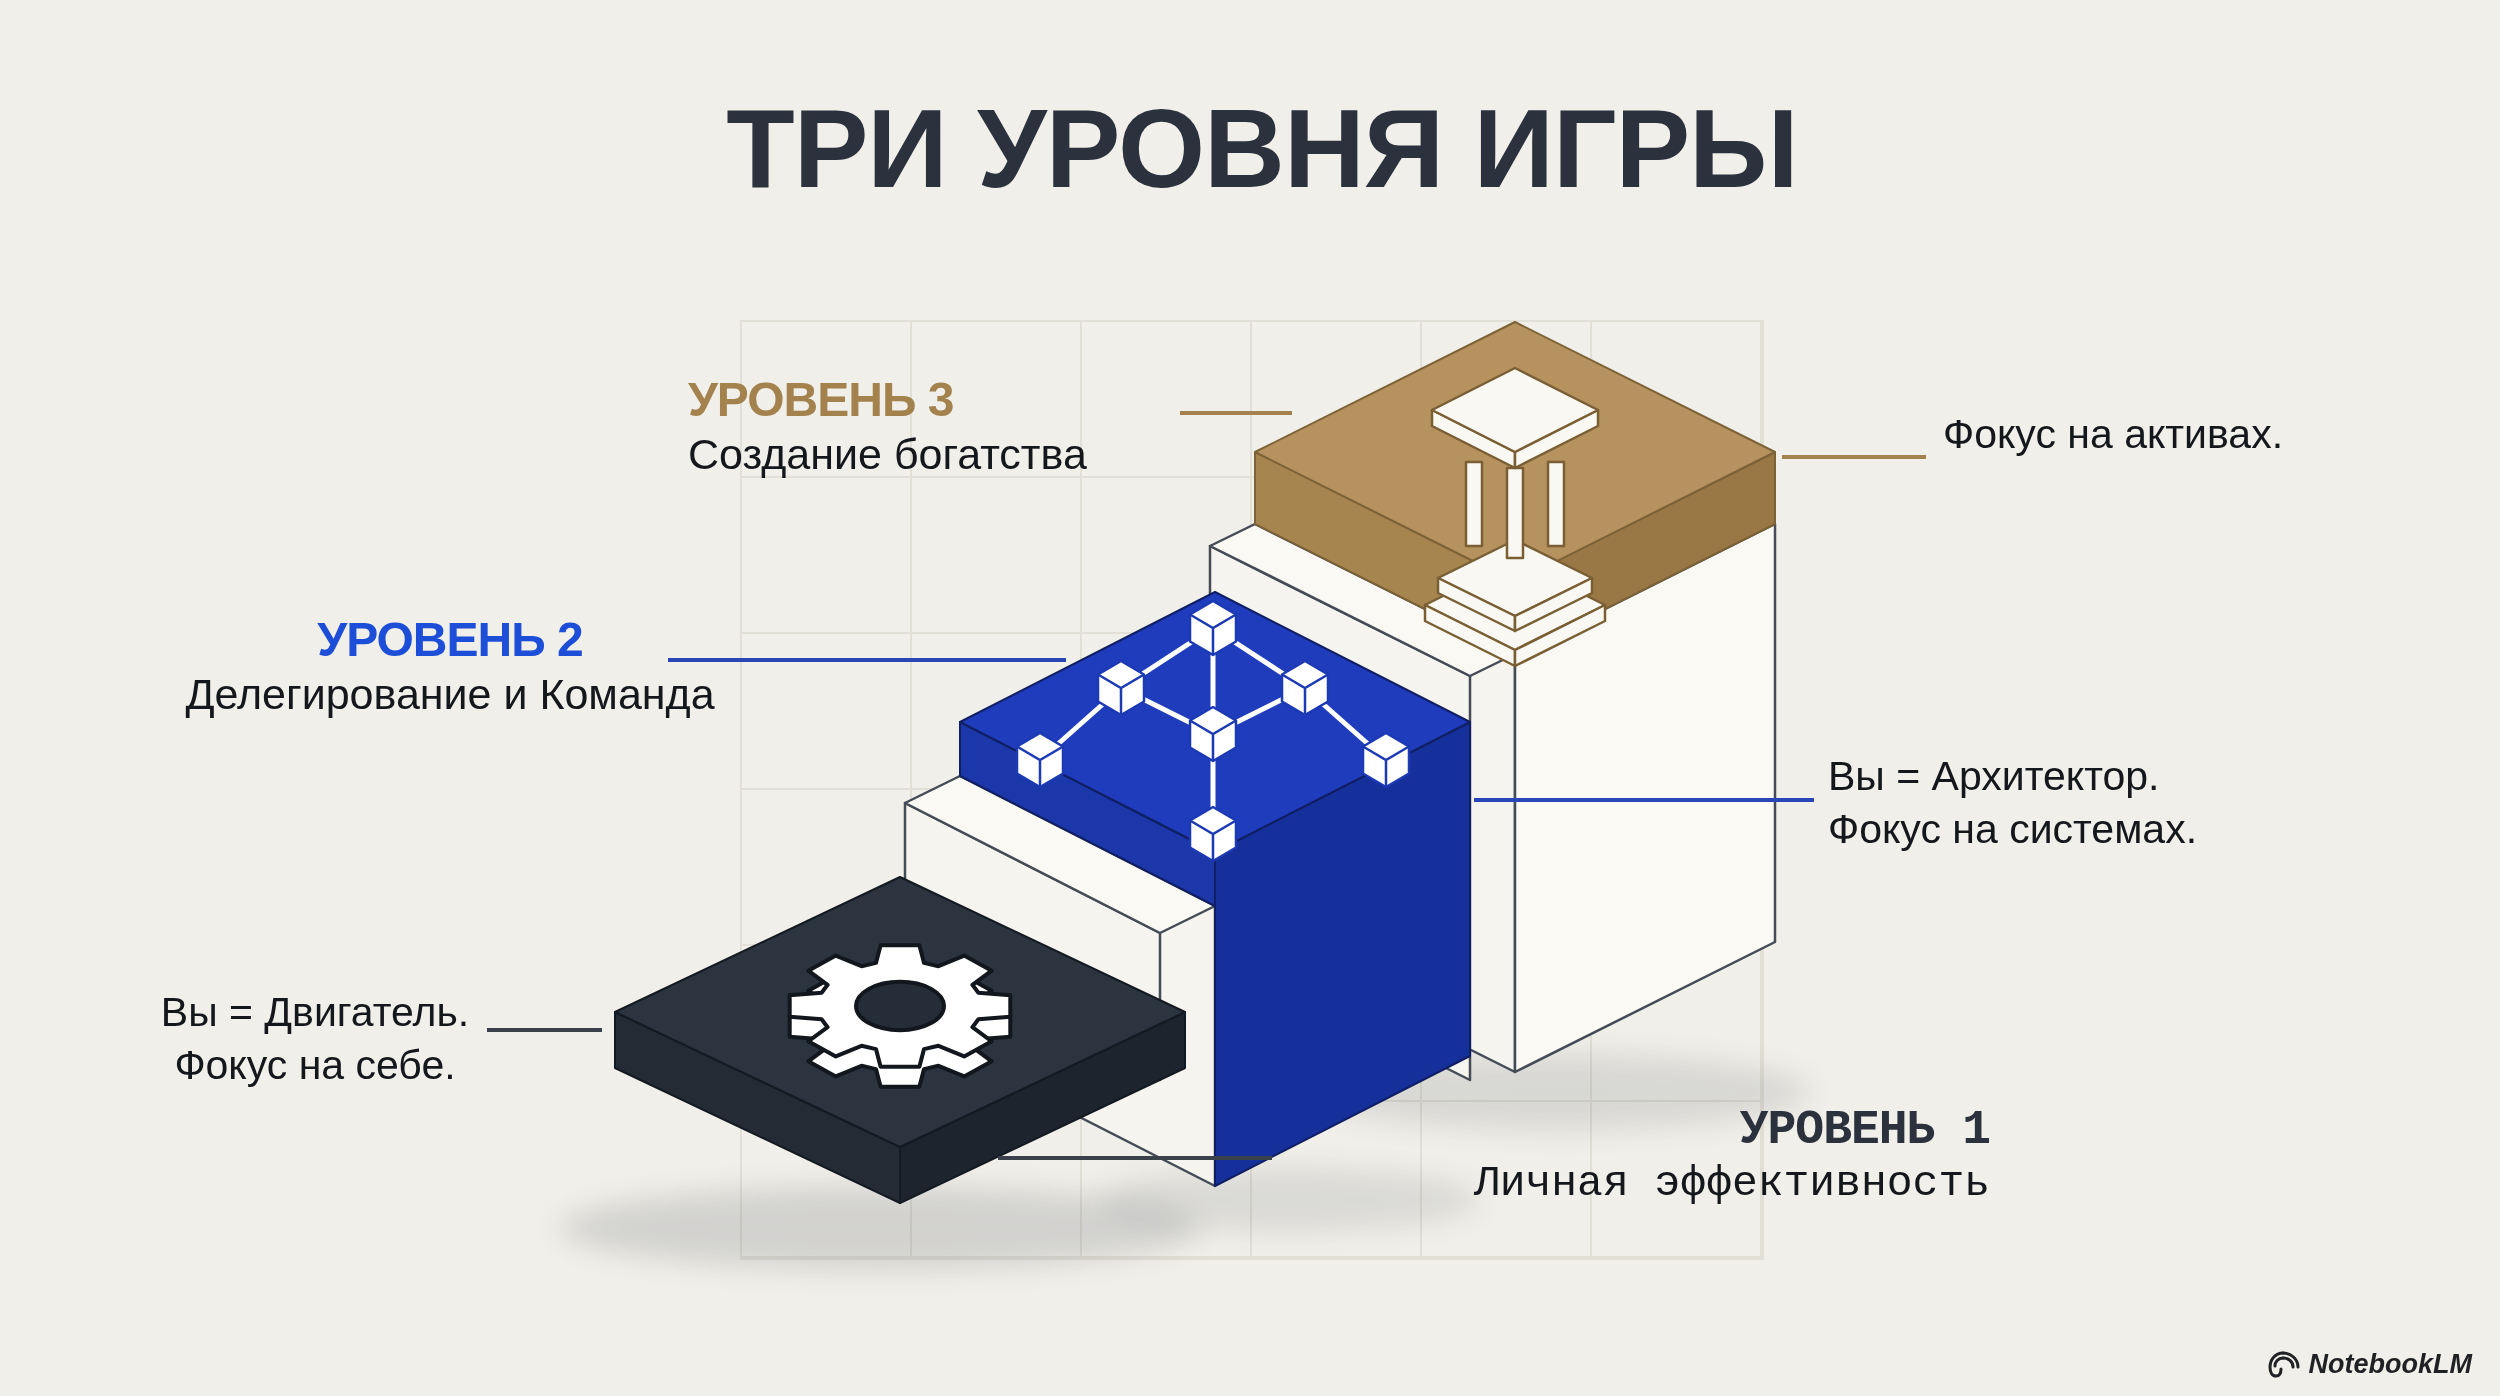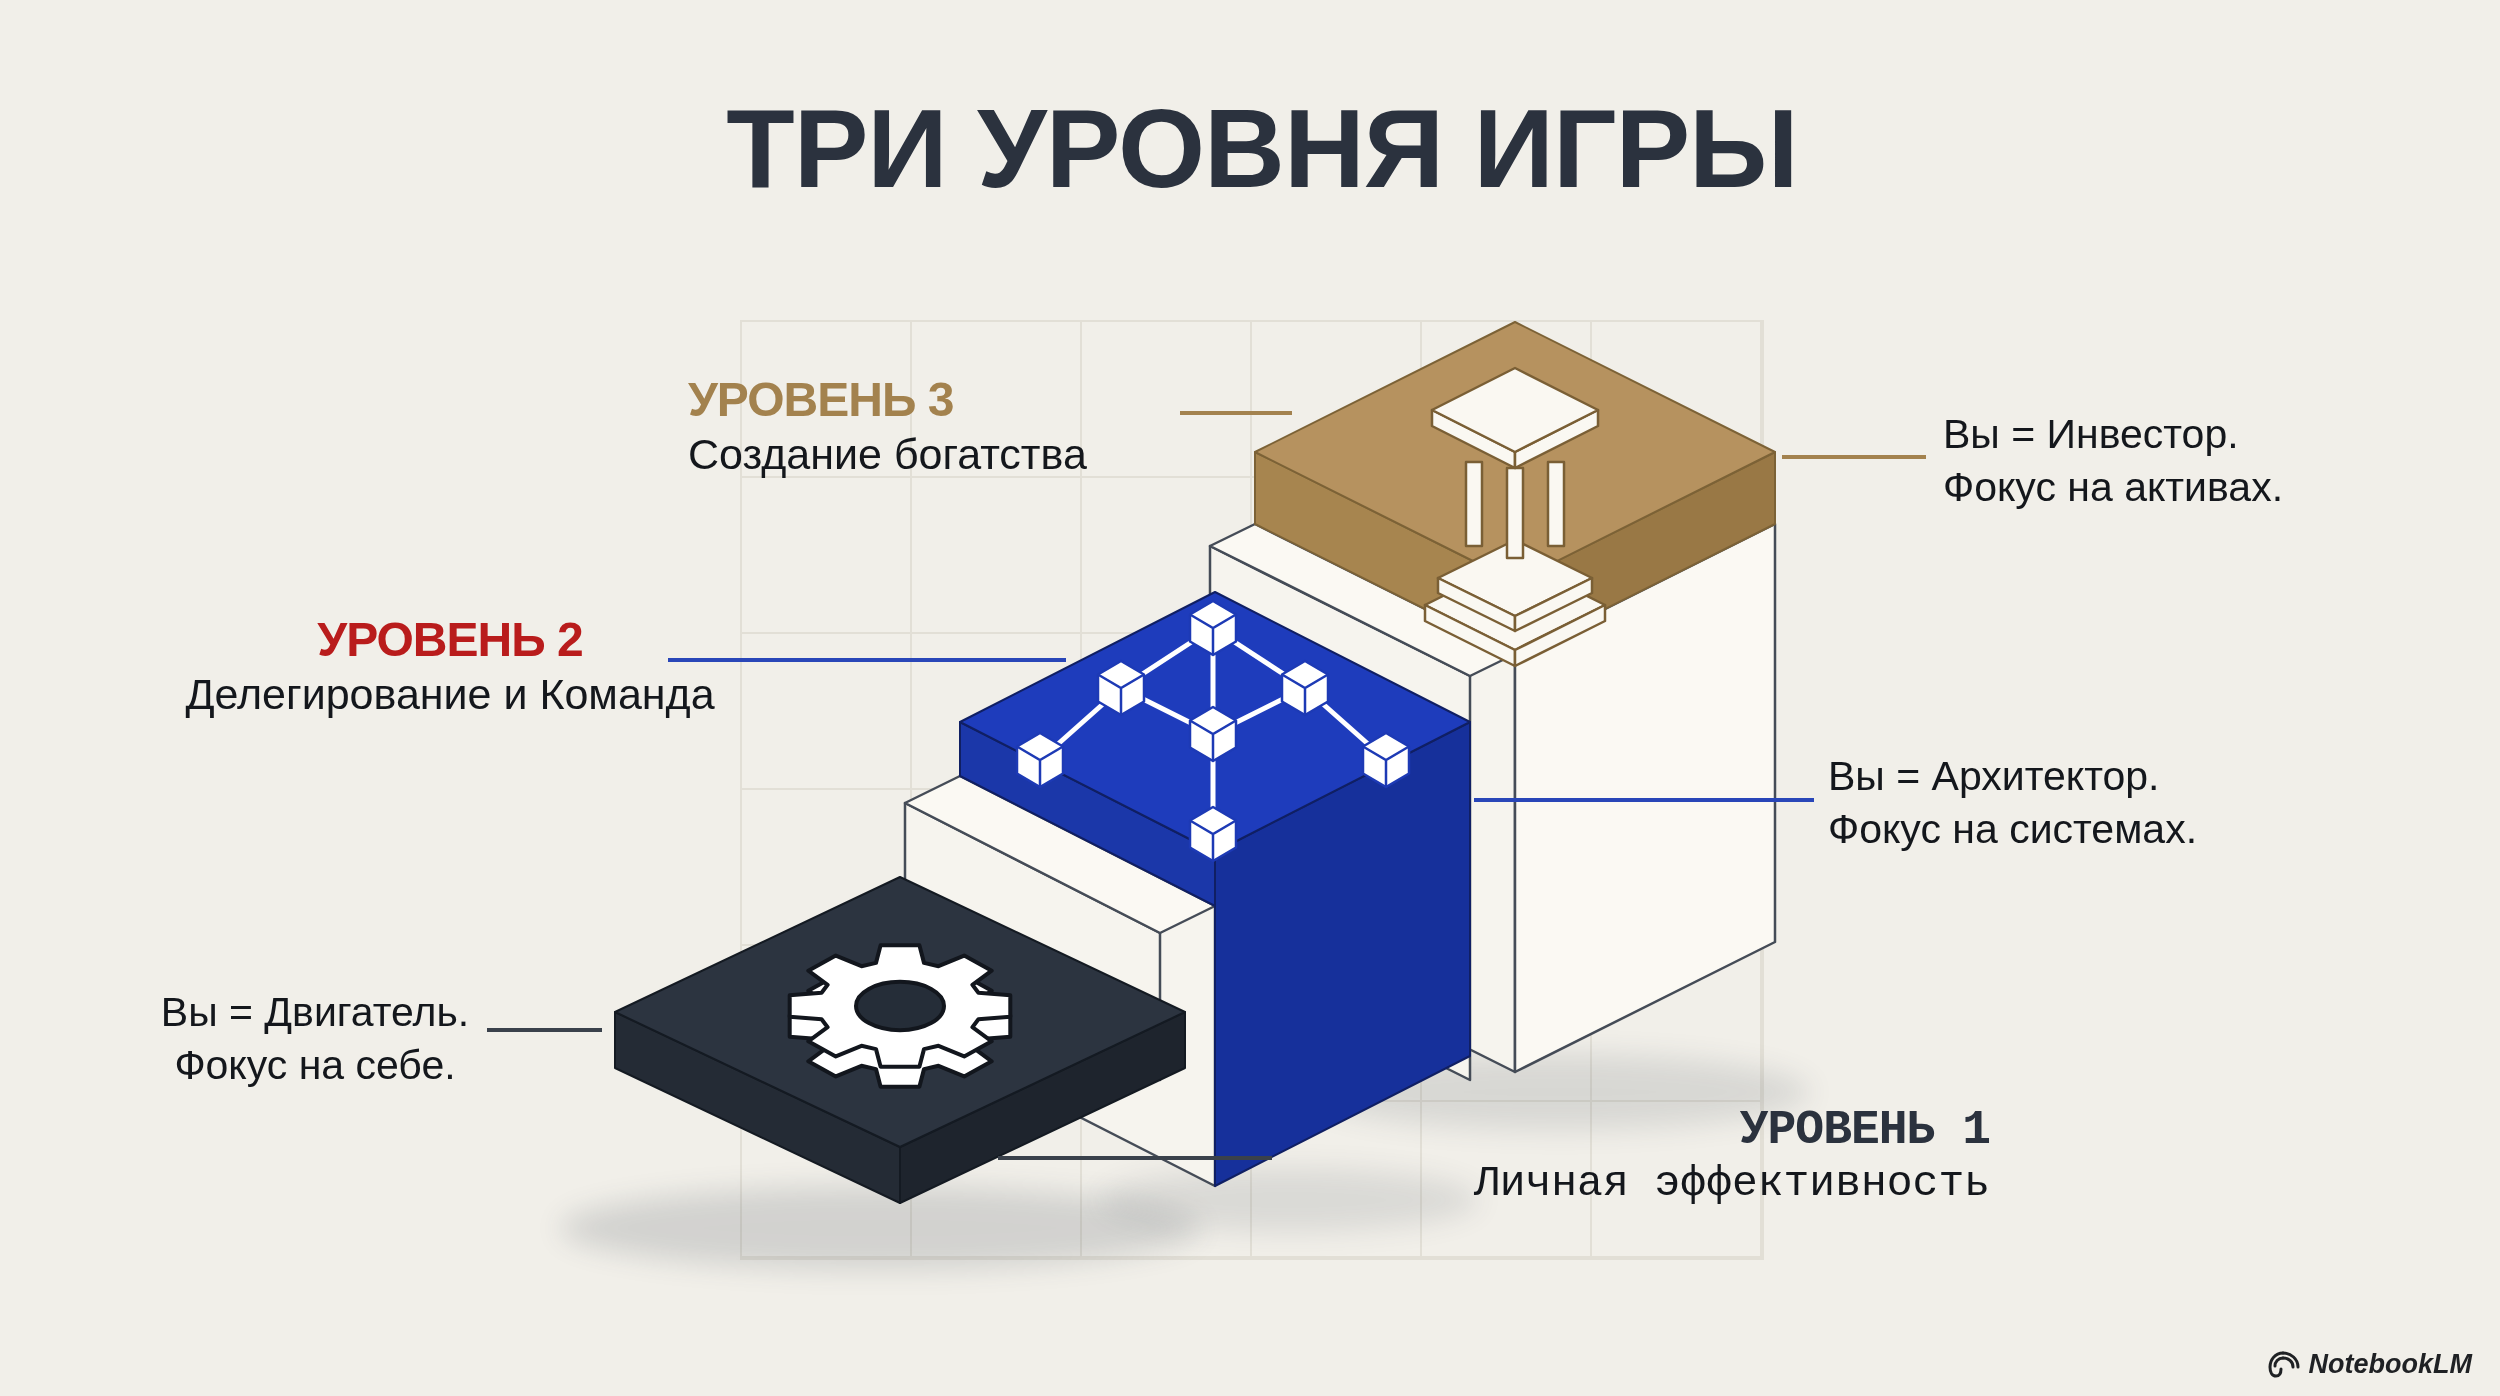--- a/index.html
+++ b/index.html
@@ -167,31 +167,30 @@
   </svg>
 
   <h1 class="title">ТРИ УРОВНЯ ИГРЫ</h1>
 
   <div class="lvl-label label-l3">
     <div class="lvl-name" style="color: rgb(163, 130, 78);">УРОВЕНЬ 3</div>
     <div class="lvl-sub">Создание богатства</div>
   </div>
 
   <div class="lvl-label label-l2">
-    <div class="lvl-name" style="color: #b91c1c;">УРОВЕНЬ 2</div>
+    <div class="lvl-name" style="color: #1d4ed8;">УРОВЕНЬ 2</div>
     <div class="lvl-sub">Делегирование и Команда</div>
   </div>
 
   <div class="lvl-label label-l1">
     <div class="lvl-name" style="color: rgb(43, 50, 62);">УРОВЕНЬ 1</div>
     <div class="lvl-sub">Личная эффективность</div>
   </div>
 
   <div class="ann ann-l3">
-    <div>Вы = Инвестор.</div>
     <div>Фокус на активах.</div>
   </div>
 
   <div class="ann ann-l2">
     <div>Вы = Архитектор.</div>
     <div>Фокус на системах.</div>
   </div>
 
   <div class="ann" style="left:160px;top:986px;width:310px;text-align:center;">
     <div>Вы = Двигатель.</div>

